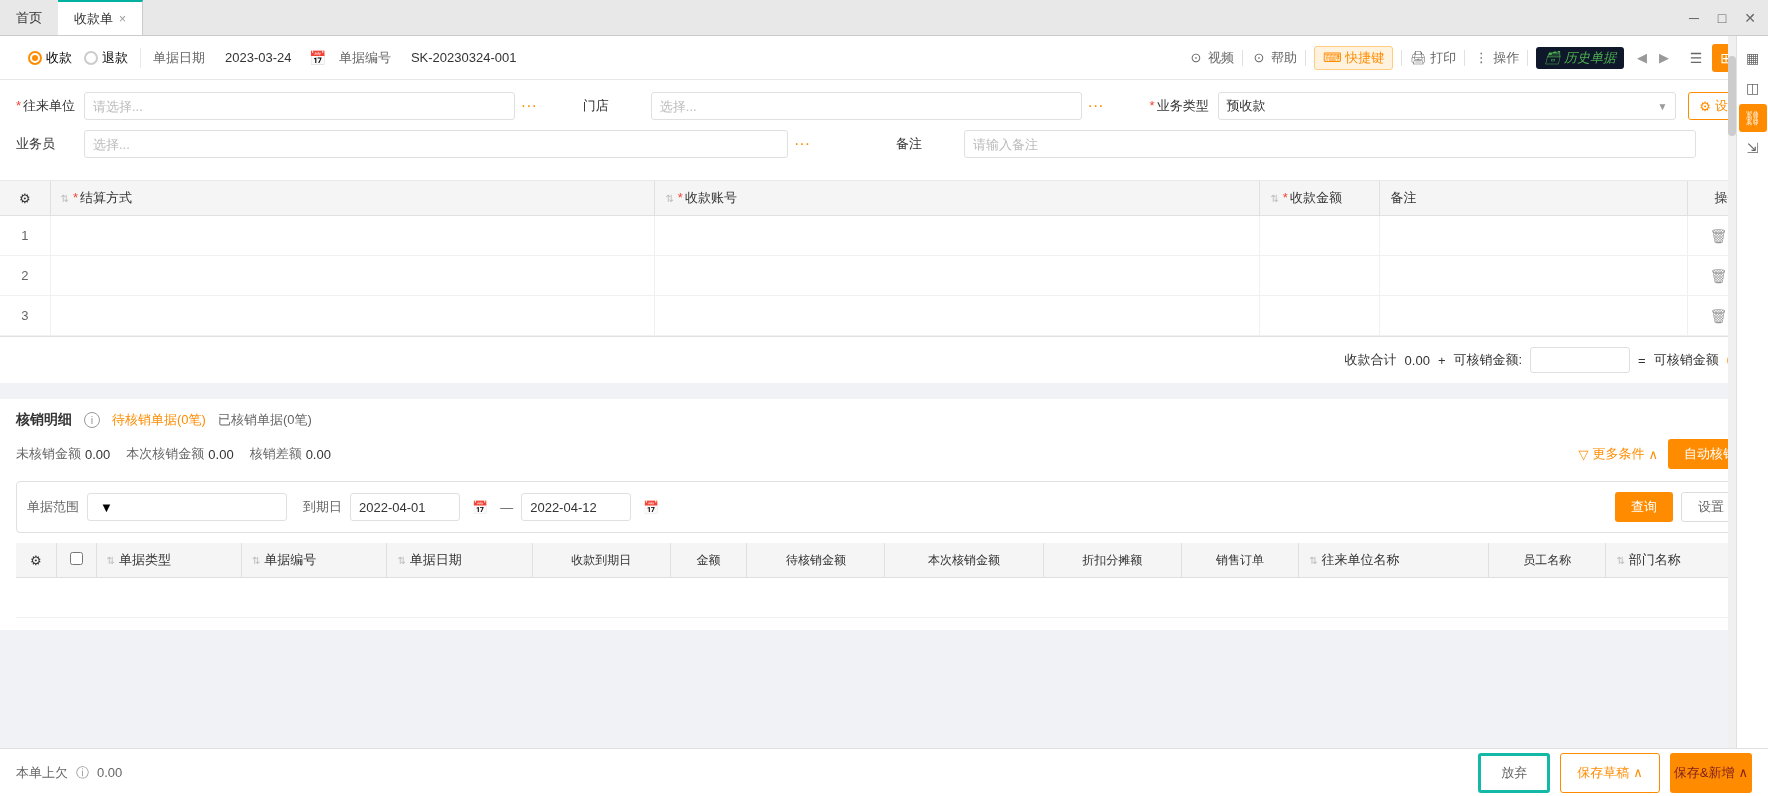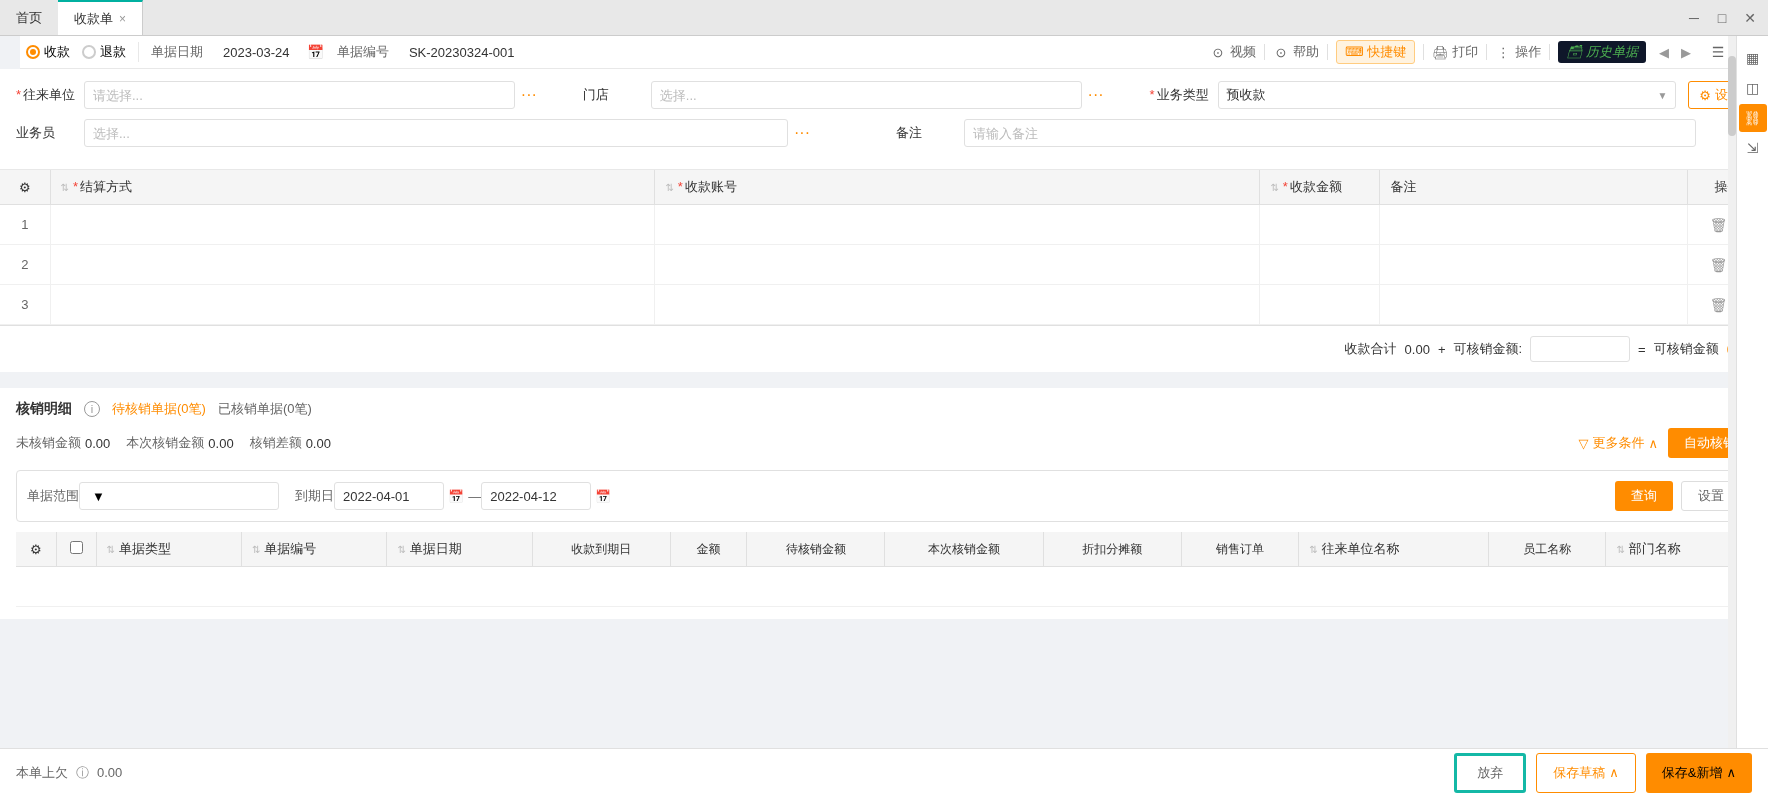--- a/index.html
+++ b/index.html
@@ -20,22 +20,22 @@
       display: flex; align-items: center; gap: 6px; cursor: pointer;
       border-top: 2px solid #00b0a0; border-right: 1px solid #ccc;
     }
     .tab-close { color: #999; font-size: 12px; cursor: pointer; }
     .tab-bar-right { margin-left: auto; display: flex; align-items: center; gap: 8px; padding-right: 8px; }
     .win-btn { width: 20px; height: 20px; display: flex; align-items: center; justify-content: center; cursor: pointer; color: #666; font-size: 14px; }
 
     
     .toolbar {
       display: flex; align-items: center;
-      background: #fff; height: 33px; padding: 0 6px;
-      border-bottom: 1px solid #e8e8e8; gap: 12px; margin-left: 20px;
+      background: #fff; height: 44px; padding: 0 28px;
+      border-bottom: 1px solid #e8e8e8; gap: 12px;
     }
     .radio-group { display: flex; align-items: center; gap: 12px; }
     .radio-item { display: flex; align-items: center; gap: 4px; cursor: pointer; }
     .radio-dot { width: 14px; height: 14px; border-radius: 50%; border: 2px solid #ccc; display: flex; align-items: center; justify-content: center; }
     .radio-dot.active { border-color: #ff8c00; }
     .radio-dot.active::after { content: ''; width: 6px; height: 6px; border-radius: 50%; background: #ff8c00; }
     .toolbar-sep { width: 1px; height: 20px; background: #e8e8e8; }
     .doc-field { display: flex; align-items: center; gap: 6px; color: #333; }
     .doc-field-label { color: #666; }
     .doc-field-value { color: #333; font-weight: 500; }
@@ -120,21 +120,21 @@
     .verify-tab-inactive { color: #666; cursor: pointer; font-size: 13px; }
     .verify-stats { display: flex; align-items: center; gap: 16px; margin-bottom: 12px; }
     .stat-item { display: flex; align-items: center; gap: 4px; color: #666; }
     .stat-value { color: #333; font-weight: 500; }
     .verify-toolbar { display: flex; align-items: center; justify-content: flex-end; gap: 10px; margin-bottom: 8px; }
     .filter-btn { display: flex; align-items: center; gap: 4px; color: #ff8c00; cursor: pointer; font-size: 13px; }
     .auto-btn { background: #ff8c00; color: #fff; border: none; padding: 6px 16px; border-radius: 3px; cursor: pointer; font-size: 13px; }
 
     
     .search-form { display: flex; align-items: center; gap: 16px; padding: 10px; border: 1px solid #e0e0e0; border-radius: 4px; margin-bottom: 10px; }
-    .search-field { display: flex; align-items: center; gap: 0; }
+    .search-field { display: flex; align-items: center; gap: 8px; }
     .search-label { color: #666; white-space: nowrap; }
     .search-select { display: flex; align-items: center; gap: 4px; border: 1px solid #e0e0e0; border-radius: 3px; padding: 4px 8px; min-width: 200px; height: 28px; cursor: pointer; }
     .search-date-input { border: 1px solid #e0e0e0; border-radius: 3px; padding: 4px 8px; height: 28px; width: 110px; color: #333; outline: none; }
     .date-sep { color: #666; }
     .search-right { margin-left: auto; display: flex; gap: 8px; }
     .query-btn { background: #ff8c00; color: #fff; border: none; padding: 5px 16px; border-radius: 3px; cursor: pointer; font-size: 13px; }
     .setting-btn2 { background: #fff; color: #666; border: 1px solid #ddd; padding: 5px 16px; border-radius: 3px; cursor: pointer; font-size: 13px; }
 
     
     .bottom-table { width: 100%; border-collapse: collapse; }
@@ -154,21 +154,21 @@
     .page-footer {
       position: fixed; bottom: 0; left: 0; right: 0;
       background: #fff; border-top: 1px solid #e0e0e0;
       height: 48px; display: flex; align-items: center; padding: 0 16px;
       justify-content: space-between; z-index: 100;
     }
     .footer-left { display: flex; align-items: center; gap: 8px; color: #666; }
     .footer-right { display: flex; gap: 10px; }
     .btn-abandon { background: #fff; color: #666; border: 3px solid #14b8a6; padding: 8px 20px; border-radius: 3px; cursor: pointer; font-size: 13px; }
     .btn-save-draft { background: #fff; color: #ff8c00; border: 1px solid #ff8c00; padding: 8px 16px; border-radius: 3px; cursor: pointer; font-size: 13px; display: flex; align-items: center; gap: 4px; }
-    .btn-save-new { background: #ff8c00; color: #000000; border: none; padding: 8px 16px; border-radius: 3px; cursor: pointer; font-size: 13px; display: flex; align-items: center; gap: 4px; }
+    .btn-save-new { background: #ff8c00; color: #7f1d1d; border: none; padding: 8px 4px; border-radius: 3px; cursor: pointer; font-size: 13px; display: flex; align-items: center; gap: 4px; }
 
     
     .right-sidebar {
       position: fixed; right: 0; top: 36px; bottom: 0;
       width: 32px; background: #fff; border-left: 1px solid #e0e0e0;
       display: flex; flex-direction: column; align-items: center;
       padding-top: 8px; gap: 2px; z-index: 50;
     }
     .sidebar-icon { width: 28px; height: 28px; display: flex; align-items: center; justify-content: center; cursor: pointer; color: #666; font-size: 14px; border-radius: 3px; }
     .sidebar-icon.active { background: #ff8c00; color: #fff; }

